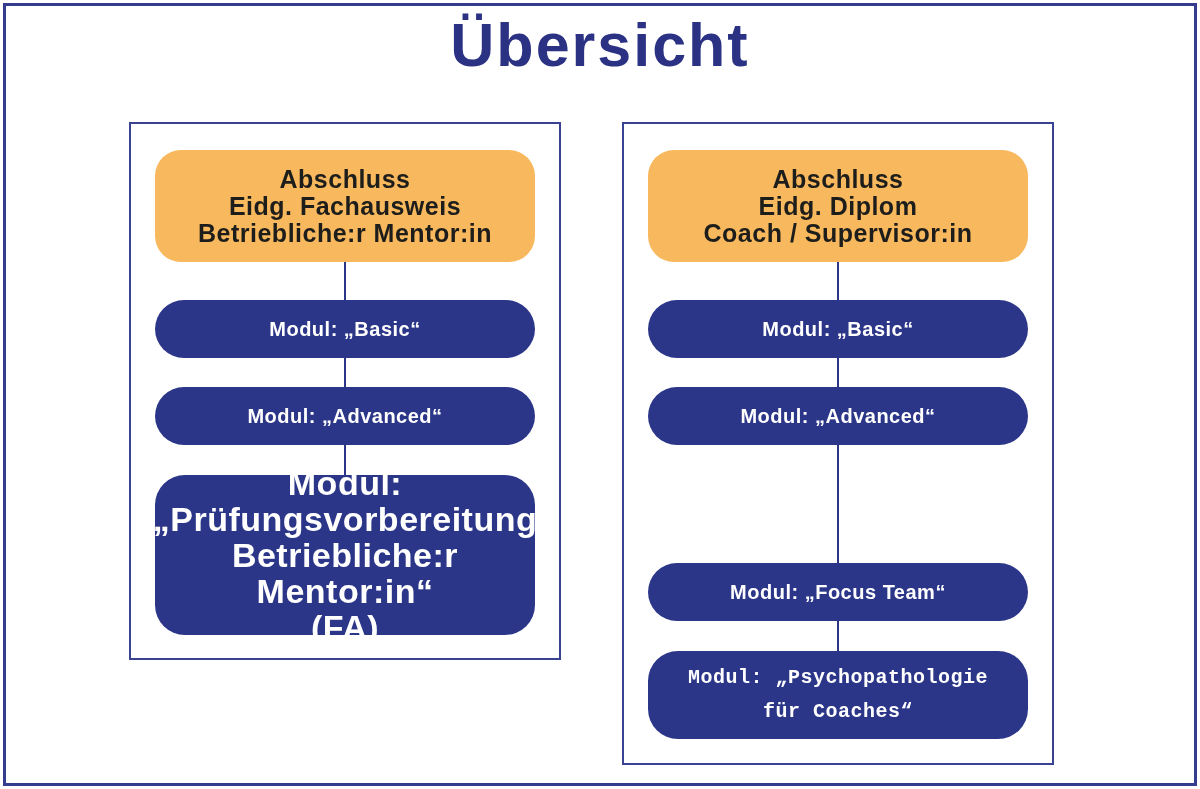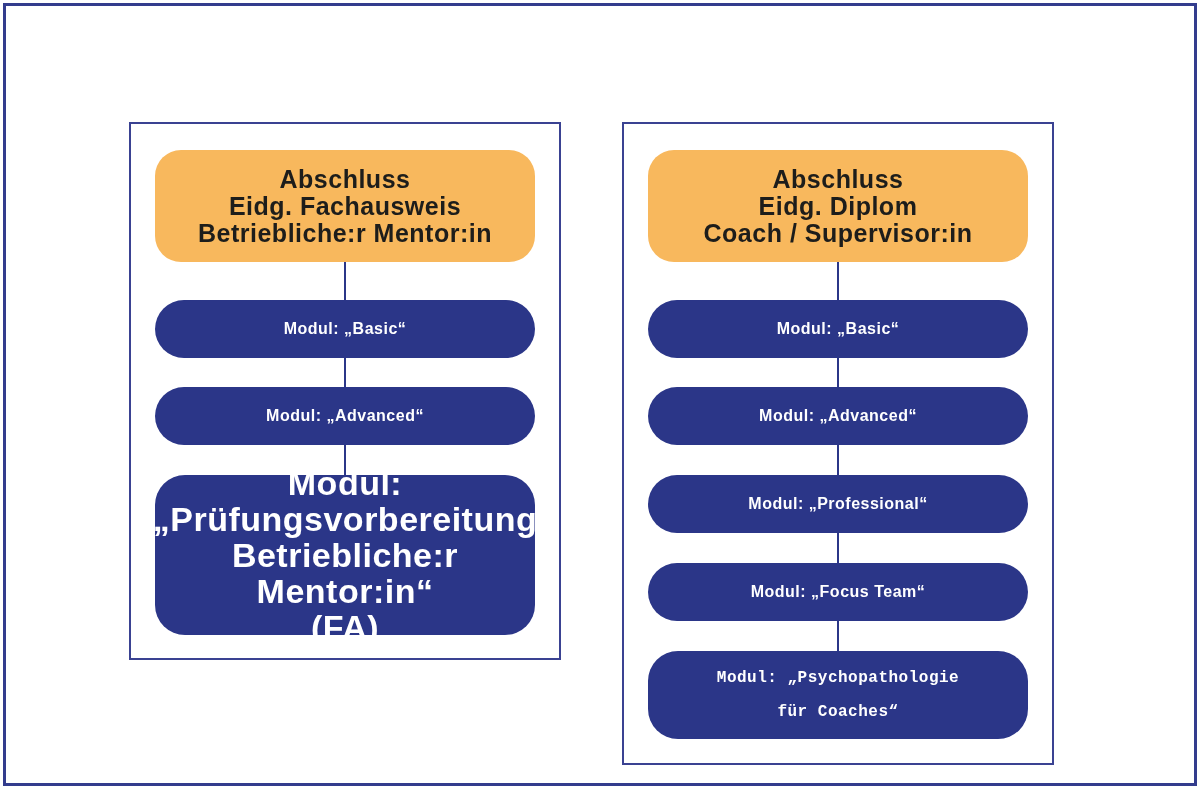--- a/index.html
+++ b/index.html
@@ -88,21 +88,21 @@
     font-size: 25px;
     line-height: 27px;
   }
   .module {
     background: #2B3688;
     color: #FFFFFF;
     border-radius: 29px;
     height: 58px;
   }
   .module .box-label {
-    font-size: 16px;
+    font-size: 20px;
     line-height: 32px;
   }
   .module.tall {
     height: 160px;
     border-radius: 30px;
   }
   .module.tall .box-label {
     font-size: 34px;
     line-height: 36px;
   }
@@ -123,20 +123,21 @@
   .panel-right .row-3 { top: 351px; }
   .panel-right .row-4 { top: 439px; }
   .panel-right .row-5 { top: 527px; font-family: Liberation Mono, monospace; }
 </style>
 </head>
 <body>
 
 <div class="stage">
   <div class="frame"></div>
 
+  <h1 class="page-title">Übersicht</h1>
 
   <section class="panel panel-left">
     <div class="spine"></div>
 
     <div class="box abschluss">
       <span class="box-label">Abschluss
 Eidg. Fachausweis
 Betriebliche:r Mentor:in</span>
     </div>
 
@@ -166,23 +167,20 @@
     </div>
 
     <div class="box module row-1">
       <span class="box-label">Modul: „Basic“</span>
     </div>
 
     <div class="box module row-2">
       <span class="box-label">Modul: „Advanced“</span>
     </div>
 
-    <div class="box module row-3">
-      <span class="box-label">Modul: „Professional“</span>
-    </div>
 
     <div class="box module row-4">
       <span class="box-label">Modul: „Focus Team“</span>
     </div>
 
     <div class="box module two-line row-5">
       <span class="box-label">Modul: „Psychopathologie
 für Coaches“</span>
     </div>
   </section>

